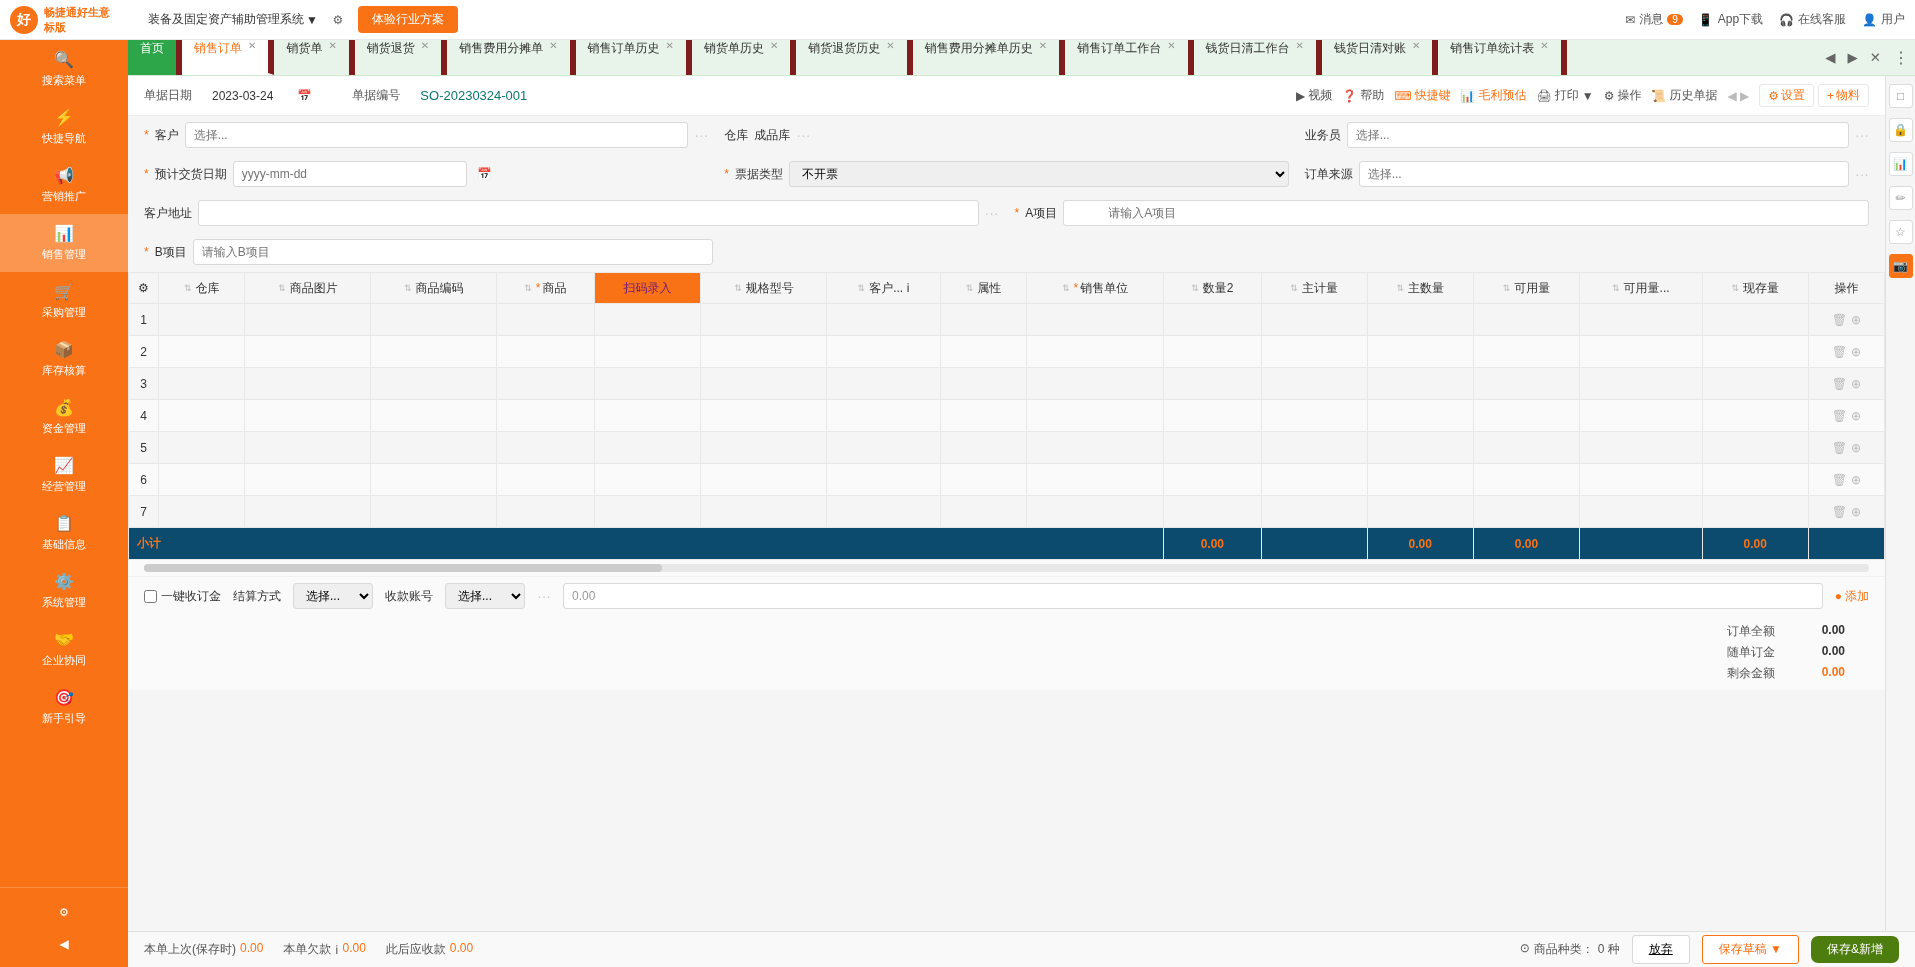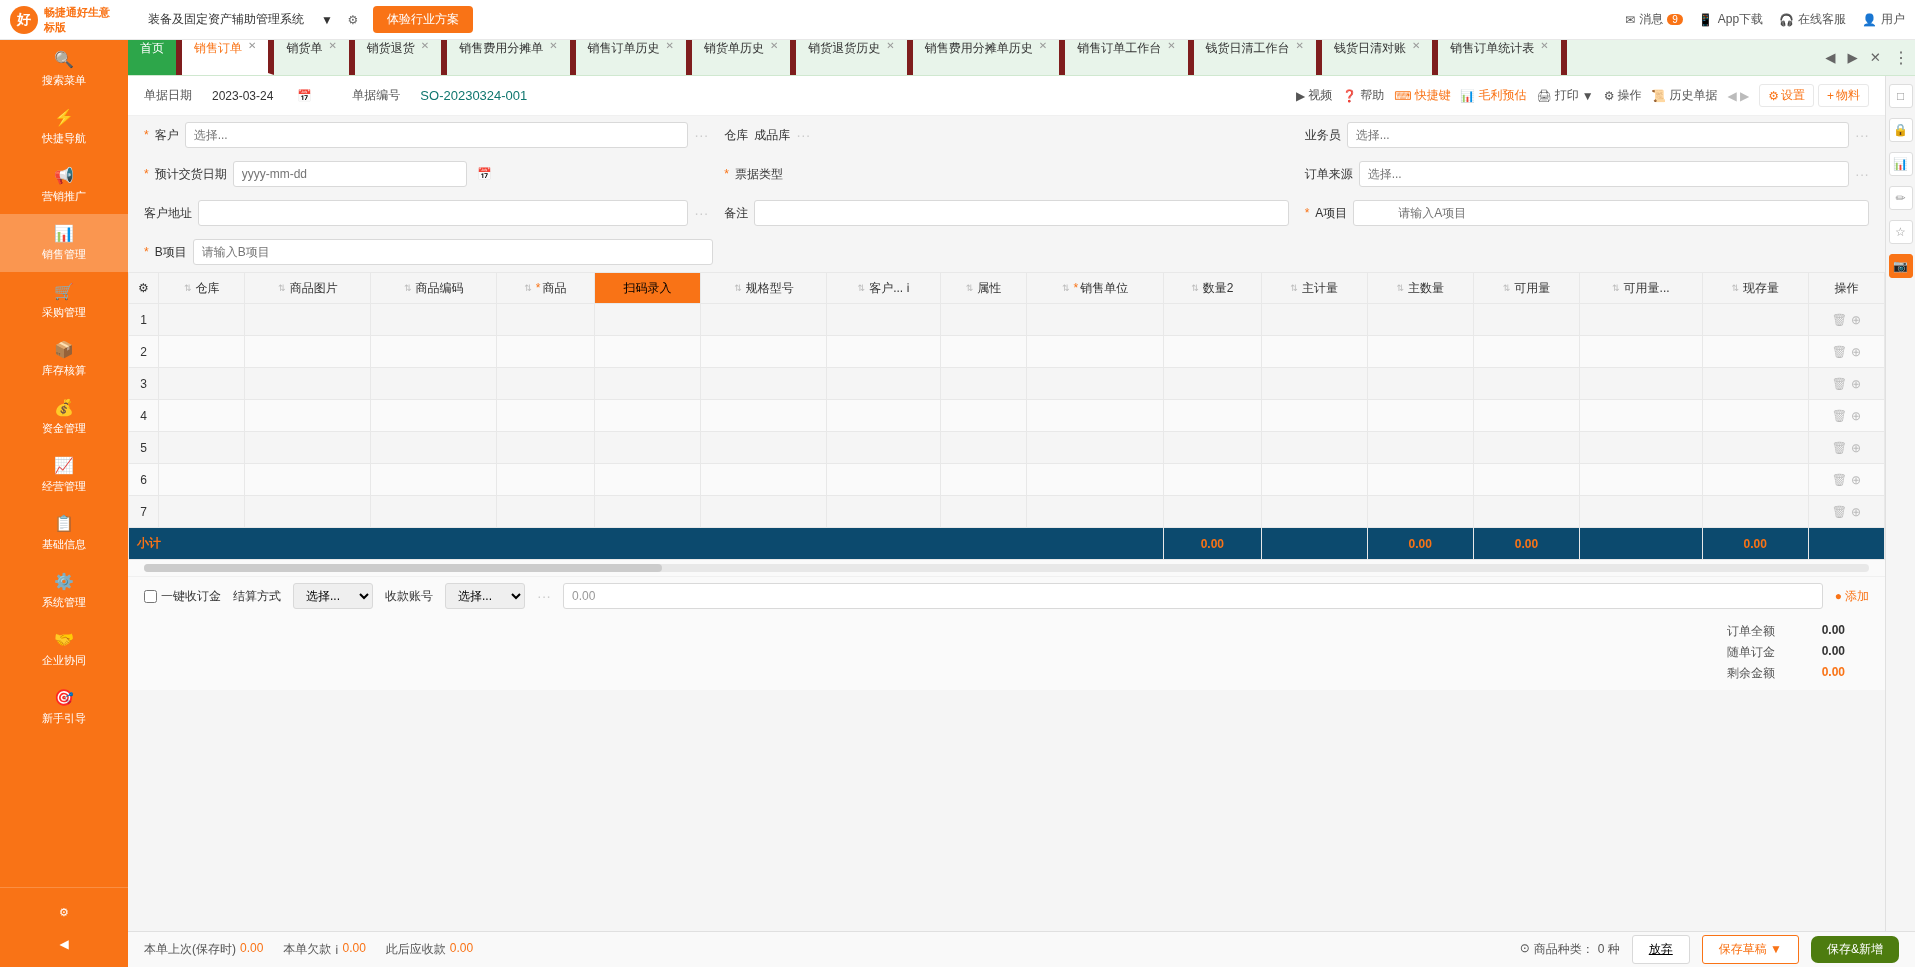--- a/index.html
+++ b/index.html
@@ -10,21 +10,21 @@
     .top-bar { height: 40px; background: #fff; border-bottom: 1px solid #e8e8e8; display: flex; align-items: center; padding: 0 10px; gap: 10px; }
     .main-area { display: flex; flex: 1; overflow: hidden; }
     .sidebar { width: 128px; background: #f97316; display: flex; flex-direction: column; color: #fff; flex-shrink: 0; }
     .content-area { flex: 1; display: flex; flex-direction: column; overflow: hidden; background: #f5f5f5; }
     .tab-bar { height: 36px; background: #e8f4ea; display: flex; align-items: stretch; overflow: hidden; border-bottom: 1px solid #d0e8d0; }
 
     
     .logo-area { display: flex; align-items: center; gap: 6px; width: 128px; }
     .logo-icon { width: 28px; height: 28px; background: #f97316; border-radius: 50%; display: flex; align-items: center; justify-content: center; color: #fff; font-size: 14px; font-weight: bold; }
     .logo-text { font-size: 11px; color: #f97316; font-weight: bold; line-height: 1.3; }
-    .system-dropdown { display: flex; align-items: center; gap: 17px; cursor: pointer; }
+    .system-dropdown { display: flex; align-items: center; gap: 2px; cursor: pointer; }
     .industry-btn { background: #f97316; color: #fff; border: none; padding: 5px 14px; border-radius: 4px; cursor: pointer; font-size: 12px; }
     .top-right { margin-left: auto; display: flex; align-items: center; gap: 16px; font-size: 12px; color: #555; }
     .top-right-item { display: flex; align-items: center; gap: 4px; cursor: pointer; }
     .badge { background: #f97316; color: #fff; border-radius: 8px; padding: 0 5px; font-size: 10px; }
     .gear-icon-top { width: 20px; height: 20px; display: flex; align-items: center; justify-content: center; color: #666; cursor: pointer; }
     .sidebar-item { display: flex; flex-direction: column; align-items: center; padding: 10px 8px; cursor: pointer; gap: 4px; font-size: 11px; color: #fff; }
     .sidebar-item.active { background: rgba(255,255,255,0.25); }
     .sidebar-icon { font-size: 16px; }
     .sidebar-bottom { margin-top: auto; border-top: 1px solid rgba(255,255,255,0.2); padding: 8px 0; }
     .sidebar-collapse { display: flex; justify-content: center; padding: 8px; cursor: pointer; color: #fff; }
@@ -346,39 +346,38 @@
           <div class="form-row">
             <div class="form-field">
               <span class="required">*</span>
               <span class="form-label">预计交货日期</span>
               <input class="form-input" type="text" style="flex: 0.5 1 0%;" placeholder="yyyy-mm-dd">
               <span class="cal-icon">📅</span>
             </div>
             <div class="form-field">
               <span class="required">*</span>
               <span class="form-label">票据类型</span>
+              <select class="form-select" style="flex:1;">
+                <option>不开票</option>
+              </select>
             </div>
             <div class="form-field">
               <span class="form-label">订单来源</span>
               <input class="form-input" type="text" placeholder="选择..." style="">
               <span class="dots-btn">···</span>
             </div>
           </div>
 
           <div class="form-row">
             <div class="form-field">
               <span class="form-label">客户地址</span>
               <input class="form-input" type="text" style="flex: 1 1 0%;">
               <span class="dots-btn">···</span>
             </div>
             <div class="form-field">
-              <span class="form-label">备注</span>
-              <input class="form-input" type="text" style="flex: 1 1 0%;">
-            </div>
-            <div class="form-field">
               <span class="required">*</span>
               <span class="form-label">A项目</span>
               <input class="form-input" type="text" style="flex: 1 1 0%; padding-left: 44px;" placeholder="请输入A项目">
             </div>
           </div>
 
           <div class="form-row">
             <div class="form-field" style="flex:0.33;">
               <span class="required">*</span>
               <span class="form-label">B项目</span>
@@ -397,21 +396,21 @@
                     </th>
                   <th>
                       <span class="header-with-sort"><span class="sort-arrows">⇅</span>商品图片</span>
                     </th>
                   <th>
                       <span class="header-with-sort"><span class="sort-arrows">⇅</span>商品编码</span>
                     </th>
                   <th>
                       <span class="header-with-sort"><span class="sort-arrows">⇅</span><span class="req-mark">*</span>商品</span>
                     </th>
-                  <th style="background:#f97316; color:#000000;">扫码录入</th>
+                  <th style="background:#f97316; color:#701a75;">扫码录入</th>
                   <th>
                       <span class="header-with-sort"><span class="sort-arrows">⇅</span>规格型号</span>
                     </th>
                   <th>
                       <span class="header-with-sort"><span class="sort-arrows">⇅</span>客户... ℹ</span>
                     </th>
                   <th>
                       <span class="header-with-sort"><span class="sort-arrows">⇅</span>属性</span>
                     </th>
                   <th>

